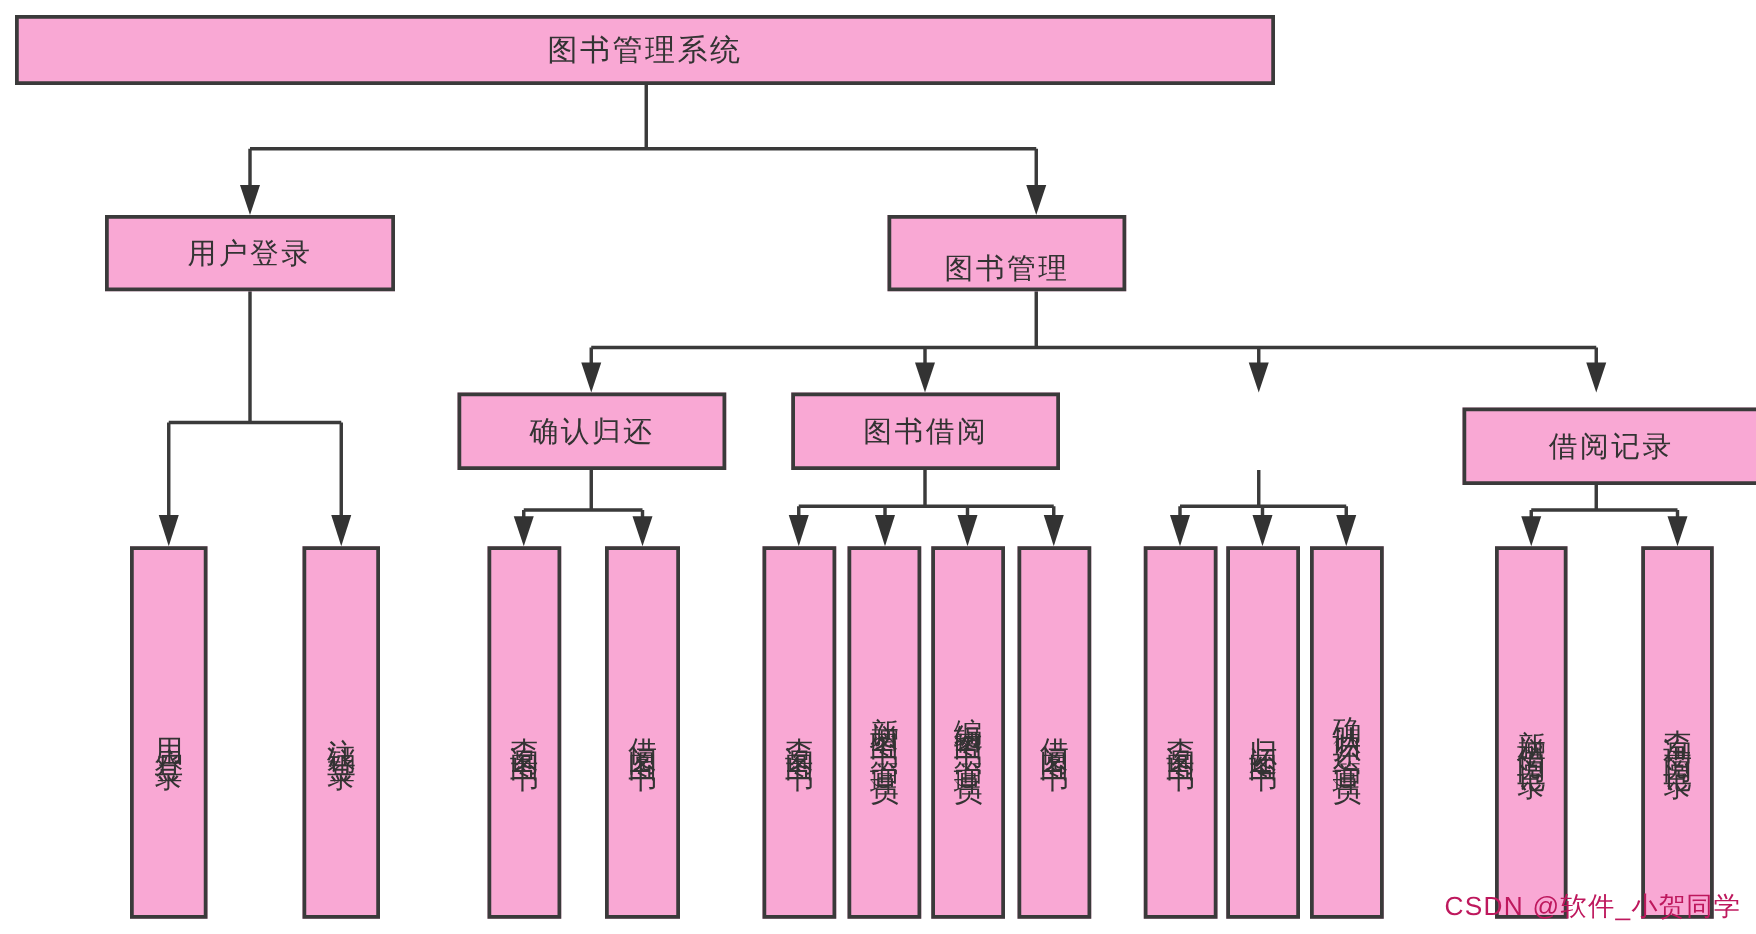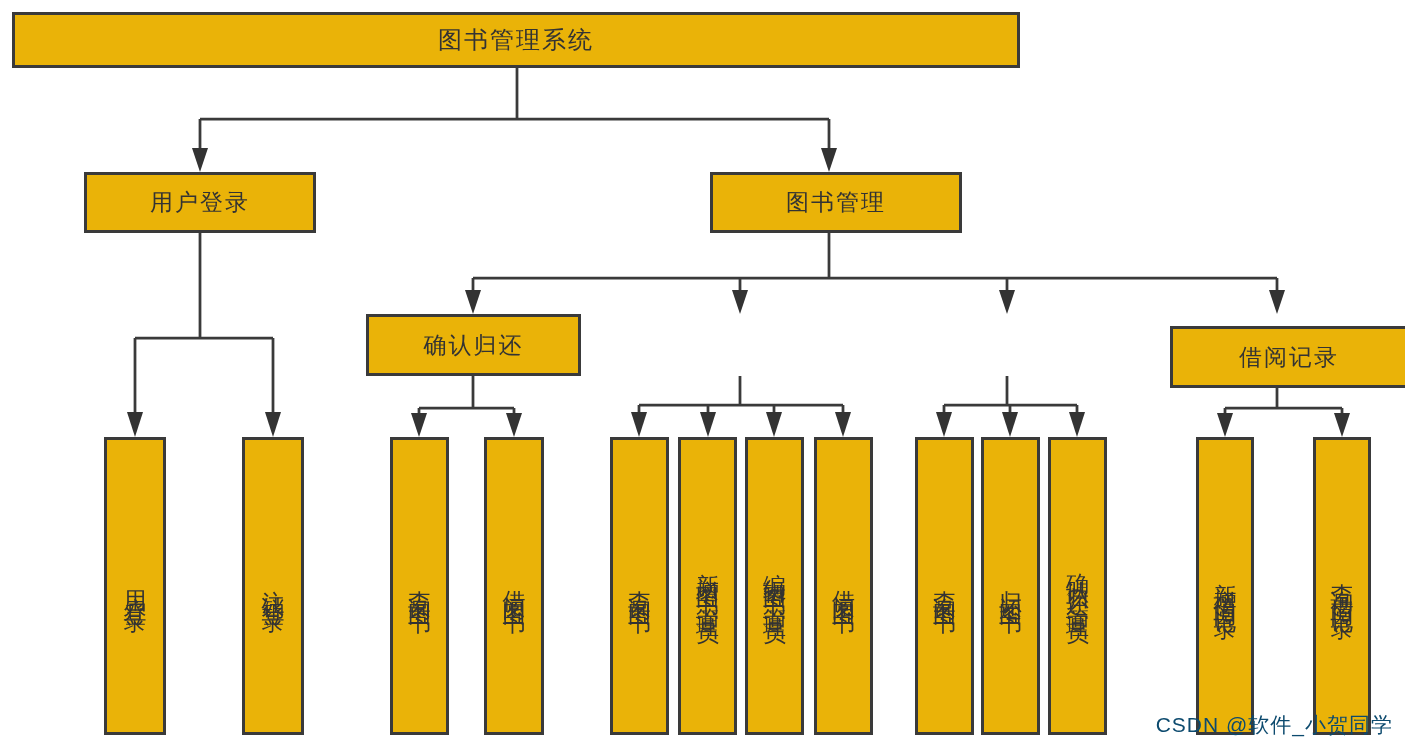--- a/index.html
+++ b/index.html
@@ -14,21 +14,21 @@
   }
   .connectors {
     position: absolute;
     left: 0; top: 0;
     width: 1405px; height: 747px;
     z-index: 1;
   }
   .node {
     position: absolute;
     box-sizing: border-box;
-    background: #eab308;
+    background: #f9a8d4;
     border: 3px solid #3a3a3a;
     display: flex;
     align-items: center;
     justify-content: center;
     z-index: 2;
     color: #333333;
   }
   .node.h span {
     font-size: 23px;
     letter-spacing: 2px;
@@ -43,21 +43,21 @@
     line-height: 1;
     white-space: nowrap;
   }
   .watermark {
     position: absolute;
     right: 12px;
     top: 711px;
     z-index: 3;
     font-size: 21px;
     letter-spacing: 1px;
-    color: #0c4a6e;
+    color: #be185d;
     white-space: nowrap;
   }
 </style>
 </head>
 <body>
 
 <div class="stage">
 
   <svg class="connectors" viewBox="0 0 1405 747" xmlns="http://www.w3.org/2000/svg">
     <g stroke="#3a3a3a" stroke-width="2.75" fill="none">
@@ -99,26 +99,29 @@
     </g>
   </svg>
 
   <div class="node h root" style="left:12px; top:12px; width:1008px; height:56px;">
     <span>图书管理系统</span>
   </div>
 
   <div class="node h" style="left:84px; top:172px; width:232px; height:61px;">
     <span>用户登录</span>
   </div>
-  <div class="node h" style="left:710px; top:172px; width:252px; height:61px;">
+  <div class="node h" style="left:710px; top:172px; width:191px; height:61px;align-items:flex-end;">
     <span>图书管理</span>
   </div>
 
   <div class="node h" style="left:366px; top:314px; width:215px; height:62px;">
     <span>确认归还</span>
+  </div>
+  <div class="node h" style="left:633px; top:314px; width:215px; height:62px;">
+    <span>图书借阅</span>
   </div>
   <div class="node h" style="left:1170px; top:326px; width:238px; height:62px;">
     <span>借阅记录</span>
   </div>
 
   <div class="node v" style="left:104px; top:437px; width:62px; height:298px;">
     <span>用户登录</span>
   </div>
   <div class="node v" style="left:242px; top:437px; width:62px; height:298px;">
     <span>注销登录</span>

